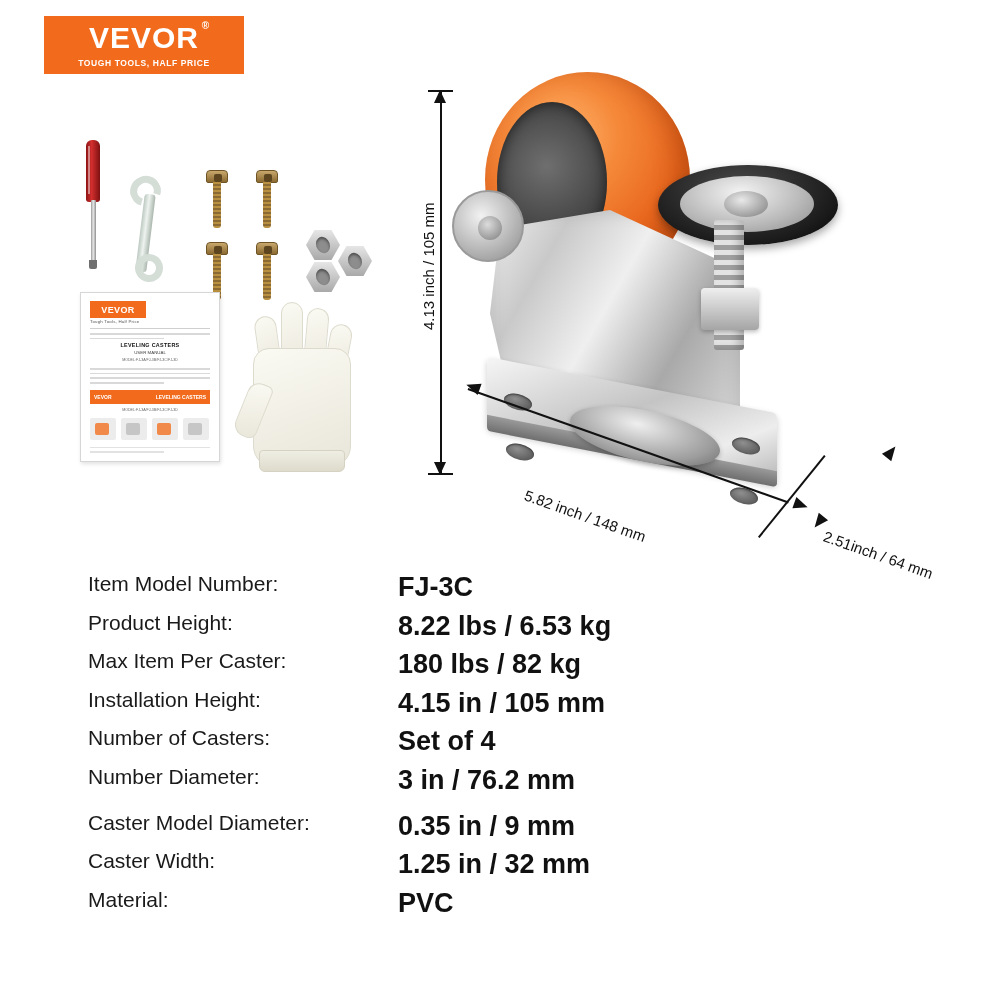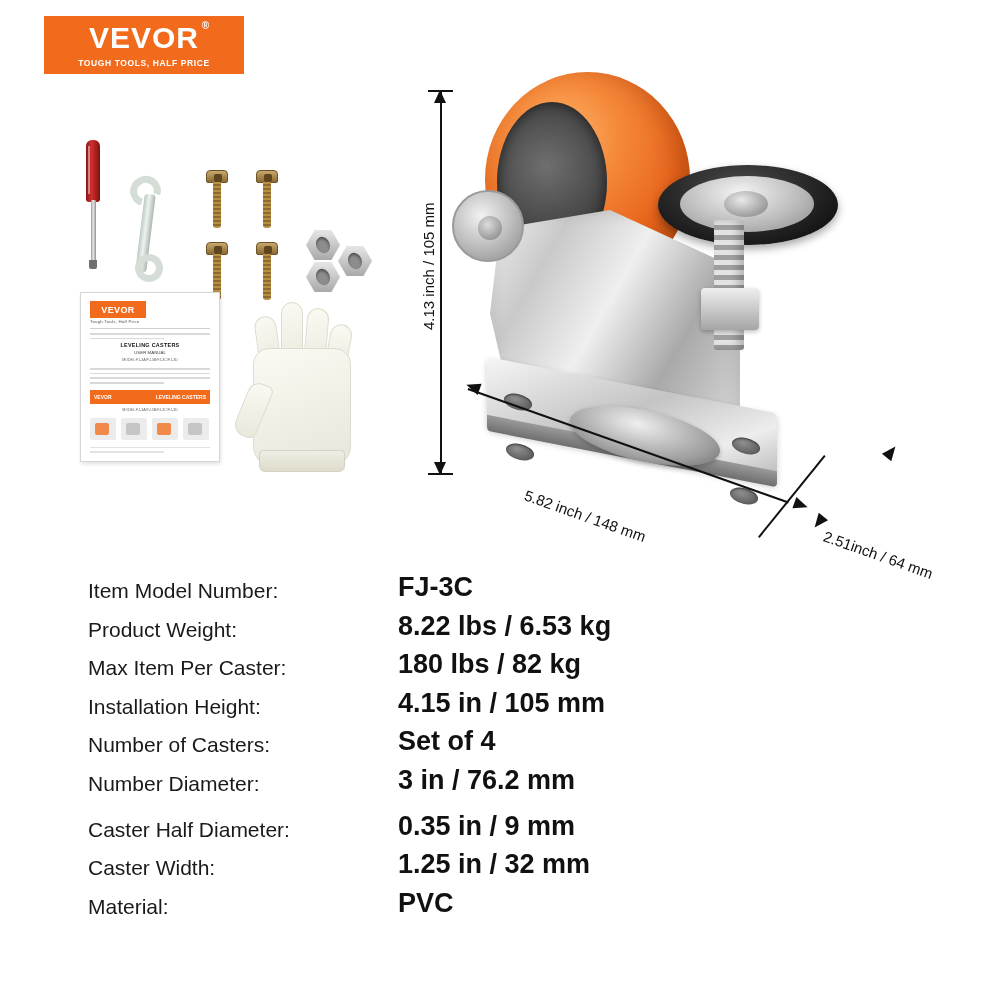--- a/index.html
+++ b/index.html
@@ -285,21 +285,21 @@
   .dim-label {
     position:absolute; font-size:15px; color:#111;
     font-family:"Liberation Sans", sans-serif; white-space:nowrap;
   }
   .rot-90 { transform:rotate(-90deg); transform-origin:left top; }
 
   
   .specs {
     position:absolute; left:88px; top:572px; width:860px;
   }
-  .spec-row { display:flex; align-items:flex-end; margin-bottom:7.5px; }
+  .spec-row { display:flex; align-items:flex-start; margin-bottom:7.5px; }
   .spec-label {
     width:310px; font-size:21px; color:#1a1a1a; font-weight:normal;
   }
   .spec-value {
     font-size:27px; color:#111; font-weight:bold;
   }
 </style>
 </head>
 <body>
 
@@ -437,21 +437,21 @@
   <div class="arrow" style="left:884px; top:446px; border-top:6px solid transparent; border-bottom:6px solid transparent; border-left:14px solid #111; transform:rotate(-51deg);"></div>
   <div class="arrow" style="left:812px; top:516px; border-top:6px solid transparent; border-bottom:6px solid transparent; border-right:14px solid #111; transform:rotate(-51deg);"></div>
   <div class="dim-label" style="left:824px; top:527px; transform:rotate(19.5deg); transform-origin:left center;">2.51inch / 64 mm</div>
 
   <div class="specs">
     <div class="spec-row">
       <div class="spec-label">Item Model Number:</div>
       <div class="spec-value">FJ-3C</div>
     </div>
     <div class="spec-row">
-      <div class="spec-label">Product Weight:</div>
+      <div class="spec-label">Product Height:</div>
       <div class="spec-value">8.22 lbs / 6.53 kg</div>
     </div>
     <div class="spec-row">
       <div class="spec-label">Max Item Per Caster:</div>
       <div class="spec-value">180 lbs / 82 kg</div>
     </div>
     <div class="spec-row">
       <div class="spec-label">Installation Height:</div>
       <div class="spec-value">4.15 in / 105 mm</div>
     </div>
@@ -459,21 +459,21 @@
       <div class="spec-label">Number of Casters:</div>
       <div class="spec-value">Set of 4</div>
     </div>
     <div class="spec-row">
       <div class="spec-label">Number Diameter:</div>
       <div class="spec-value">3 in / 76.2 mm</div>
     </div>
     <div class="spec-row">
     </div>
     <div class="spec-row">
-      <div class="spec-label">Caster Half Diameter:</div>
+      <div class="spec-label">Caster Model Diameter:</div>
       <div class="spec-value">0.35 in / 9 mm</div>
     </div>
     <div class="spec-row">
       <div class="spec-label">Caster Width:</div>
       <div class="spec-value">1.25 in / 32 mm</div>
     </div>
     <div class="spec-row">
       <div class="spec-label">Material:</div>
       <div class="spec-value">PVC</div>
     </div>

